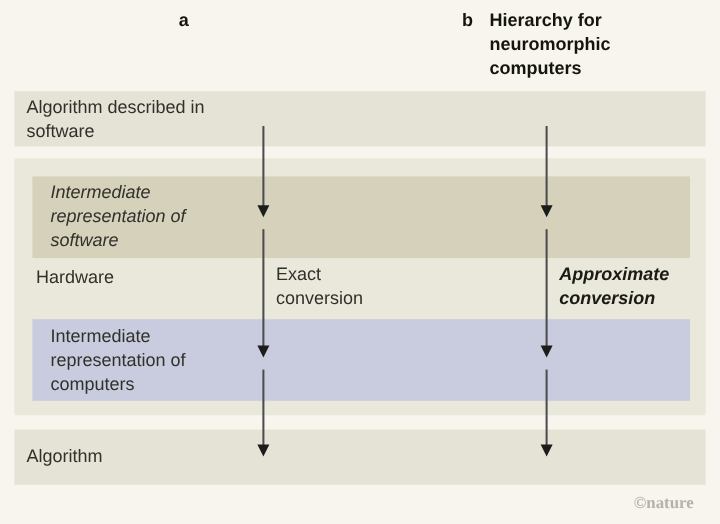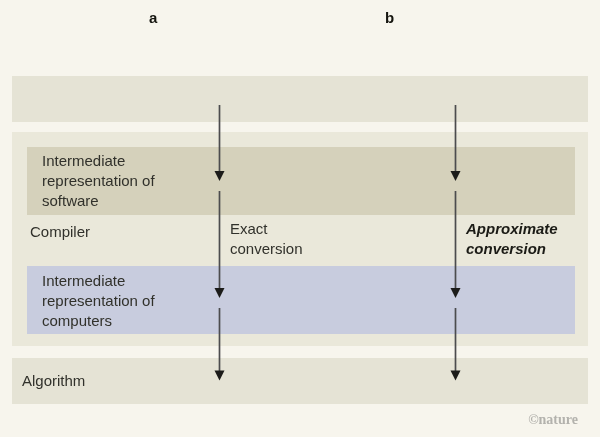--- a/index.html
+++ b/index.html
@@ -19,21 +19,21 @@
   
   .band{position:absolute;left:12px;width:576px;}
   .band-1{top:76px;height:46px;background:var(--band-light,#e5e3d5);}
   .band-2{top:132px;height:214px;background:var(--band-mid,#eae8da);}
   .band-khaki{left:27px;width:548px;top:147px;height:68px;background:var(--band-khaki,#d5d1bb);}
   .band-lavender{left:27px;width:548px;top:266px;height:68px;background:var(--band-lavender,#c8ccde);}
   .band-3{top:358px;height:46px;background:var(--band-light,#e5e3d5);}
   
   .lbl{position:absolute;font-size:15px;line-height:20px;color:#31312b;}
   .lbl-algorithm{left:22px;top:80px;width:160px;}
-  .lbl-irsw{left:42px;top:151px;width:118px;}
+  .lbl-irsw{left:42px;top:151px;width:118px;font-style:italic;}
   .lbl-compiler{left:30px;top:222px;}
   .lbl-exact{left:230px;top:219px;width:90px;}
   .lbl-approx{left:466px;top:219px;width:112px;font-weight:700;color:#1b1b16;font-style:italic;}
   .lbl-irhw{left:42px;top:271px;width:118px;}
   .lbl-hardware{left:22px;top:371px;}
   
   .arrows{position:absolute;left:0;top:0;pointer-events:none;}
   .arrows line{stroke:var(--arrow,#4c4c4e);stroke-width:1.7;}
   .arrows polygon{fill:#1c1c1a;}
   
@@ -47,30 +47,32 @@
 </head>
 <body>
 
 <div class="canvas">
 
   <div class="hdr hdr-a">
     <span class="mk">a</span>
   </div>
   <div class="hdr hdr-b">
     <span class="mk">b</span>
+    <span class="ti">Hierarchy for neuromorphic computers</span>
   </div>
 
   <div class="band band-1"></div>
   <div class="band band-2"></div>
   <div class="band band-khaki"></div>
   <div class="band band-lavender"></div>
   <div class="band band-3"></div>
 
+  <div class="lbl lbl-algorithm">Algorithm described in software</div>
   <div class="lbl lbl-irsw">Intermediate representation of software</div>
-  <div class="lbl lbl-compiler">Compiler</div>
+  <div class="lbl lbl-compiler">Hardware</div>
   <div class="lbl lbl-exact">Exact conversion</div>
   <div class="lbl lbl-approx">Approximate conversion</div>
   <div class="lbl lbl-irhw">Intermediate representation of computers</div>
   <div class="lbl lbl-hardware">Algorithm</div>
 
   <svg class="arrows" width="600" height="437" viewBox="0 0 600 437">
     <g>
       <line x1="219.5" y1="105" x2="219.5" y2="172"></line>
       <polygon points="214.5,171 224.5,171 219.5,181"></polygon>
       <line x1="219.5" y1="191" x2="219.5" y2="288.5"></line>

